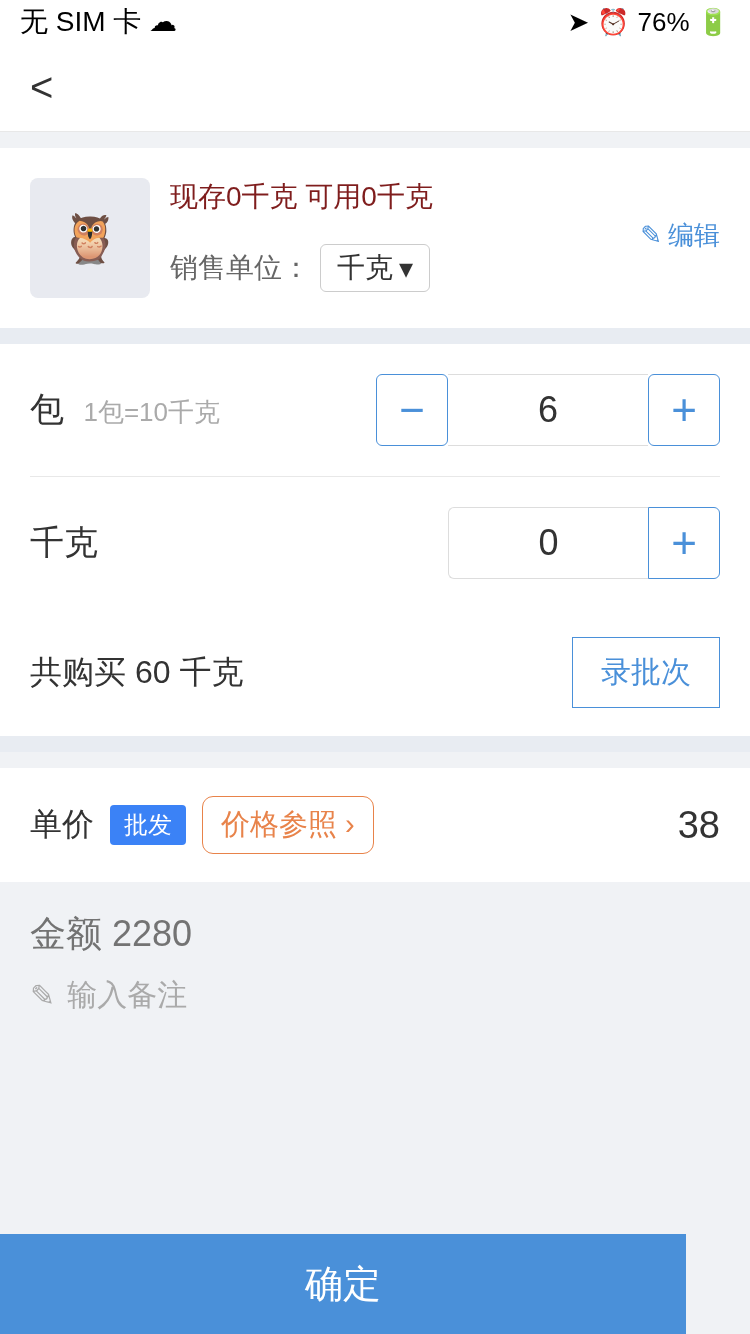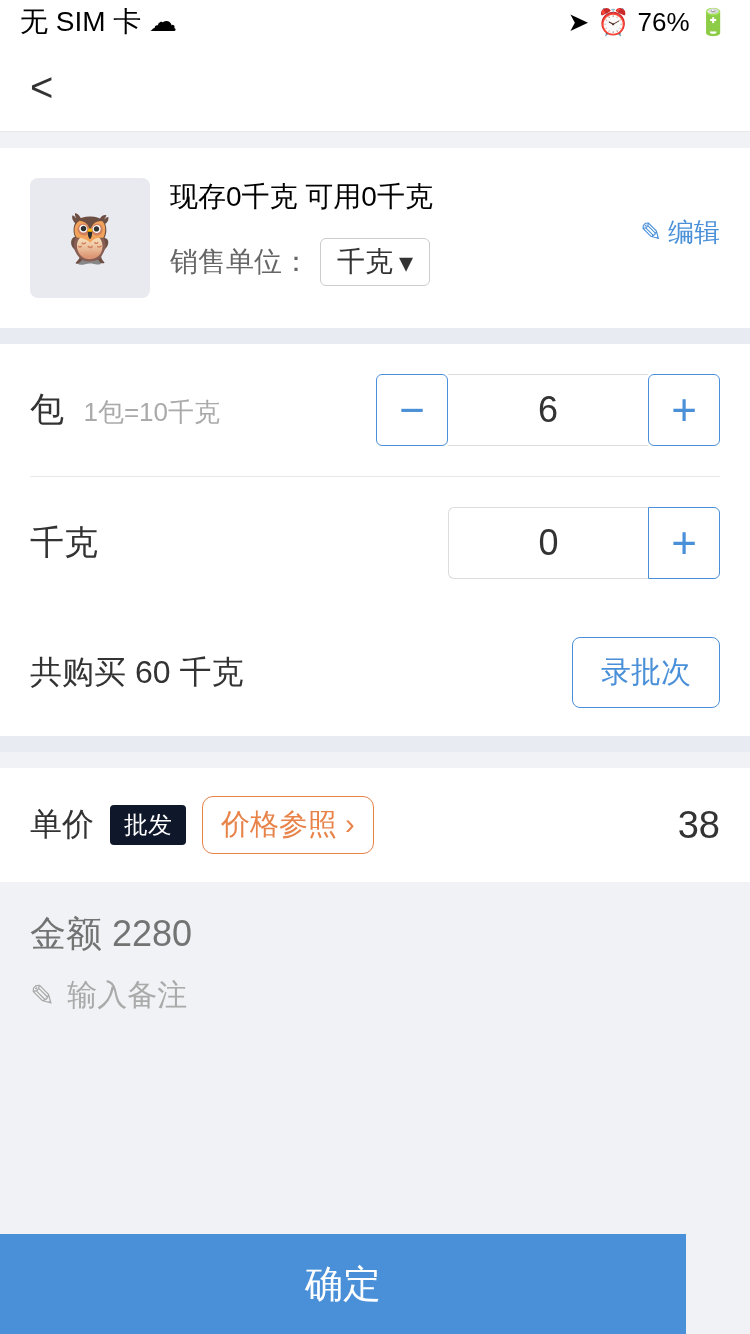--- a/index.html
+++ b/index.html
@@ -67,21 +67,21 @@
       height: 120px;
       background: #e8eaf0;
       border-radius: 8px;
       display: flex;
       align-items: center;
       justify-content: center;
       flex-shrink: 0;
     }
     .product-info { flex: 1; }
     .product-name { font-size: 34px; color: #333; font-weight: 500; margin-bottom: 12px; }
-    .product-stock { font-size: 28px; color: #000000; margin-bottom: 22px; }
+    .product-stock { font-size: 28px; color: #7f1d1d; margin-bottom: 28px; }
     .product-unit { font-size: 28px; color: #666; display: flex; align-items: center; gap: 10px; }
     .unit-select {
       border: 1px solid #ccc;
       border-radius: 6px;
       padding: 4px 16px;
       font-size: 28px;
       color: #333;
       background: #fff;
       display: inline-flex;
       align-items: center;
@@ -168,37 +168,37 @@
       align-items: center;
       justify-content: space-between;
       margin-top: 0;
     }
     .total-text { font-size: 32px; color: #333; }
     .batch-btn {
       border: 1px solid #4a90d9;
       color: #4a90d9;
       background: #fff;
       padding: 14px 28px;
-      border-radius: 8px;
+      border-radius: 0;
       font-size: 30px;
       cursor: pointer;
     }
 
     
     .price-section {
       background: #fff;
       padding: 28px 30px;
       display: flex;
       align-items: center;
       margin-top: 16px;
       gap: 16px;
     }
     .price-label { font-size: 32px; color: #333; }
     .price-tag {
-      background: #0f172a;
+      background: #3b82f6;
       color: #fff;
       font-size: 24px;
       padding: 4px 14px;
       border-radius: 4px;
     }
     .price-ref-btn {
       border: 1px solid #e8834a;
       color: #e8834a;
       background: #fff;
       padding: 8px 18px;

